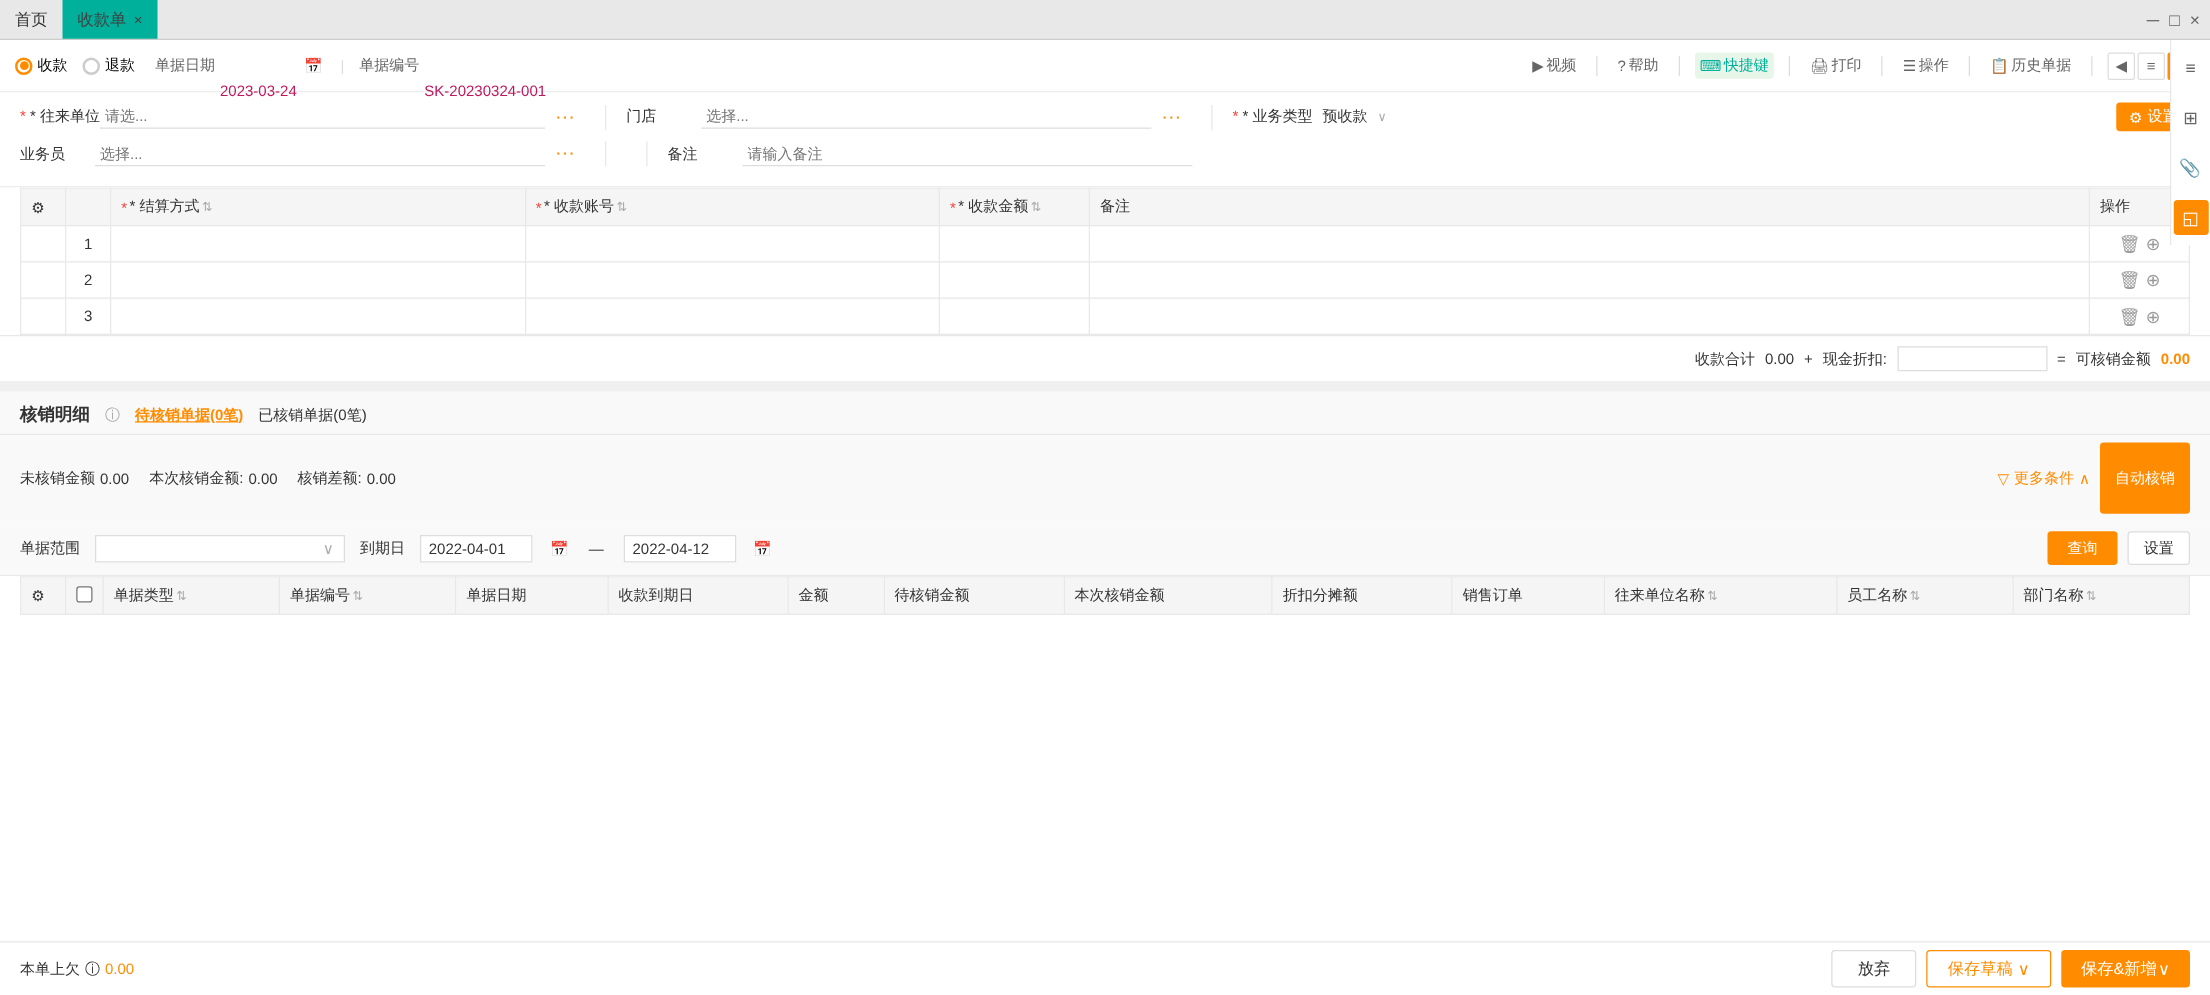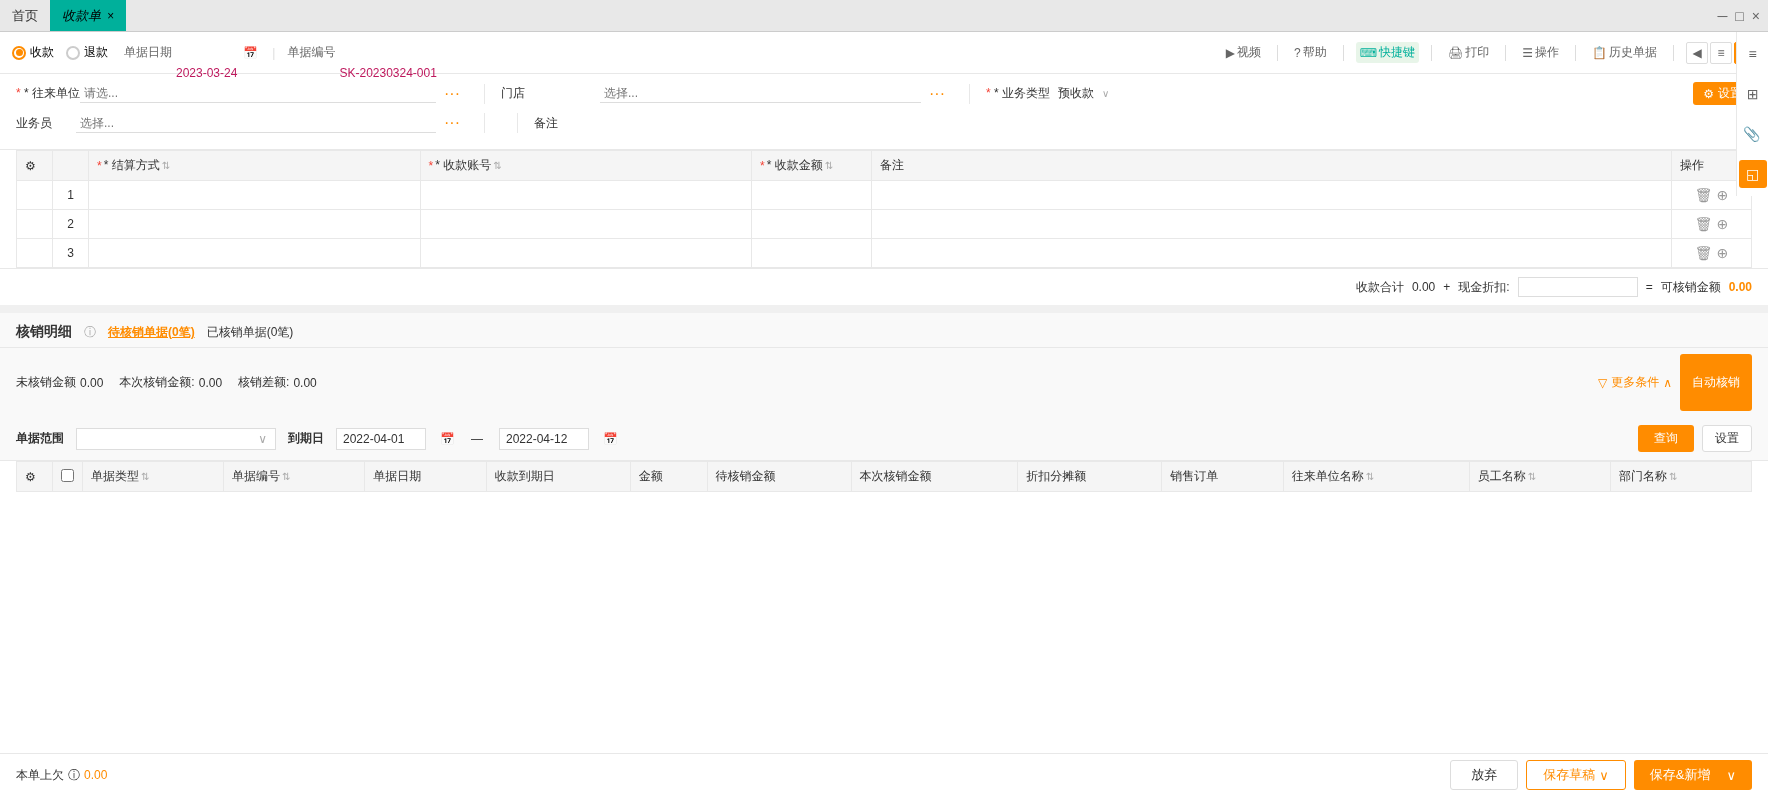--- a/index.html
+++ b/index.html
@@ -1,21 +1,21 @@
 <!DOCTYPE html>
 <html><head>
   <meta charset="utf-8">
   <style>
     * { margin: 0; padding: 0; box-sizing: border-box; }
     body { font-family: 'Microsoft YaHei', Arial, sans-serif; font-size: 12px; background: #f0f0f0; width: 1768px; height: 796px; overflow: hidden; }
 
     
     .tab-bar { display: flex; align-items: center; background: #e8e8e8; height: 32px; border-bottom: 1px solid #ccc; }
     .tab-item { padding: 0 12px; height: 100%; display: flex; align-items: center; cursor: pointer; font-size: 13px; color: #333; }
-    .tab-item.active { background: #00b09b; color: #000000; font-style: italic; }
+    .tab-item.active { background: #00b09b; color: #404040; }
     .tab-close { margin-left: 6px; font-size: 12px; cursor: pointer; }
     .tab-bar-right { margin-left: auto; display: flex; align-items: center; padding-right: 8px; gap: 8px; }
     .tab-bar-right span { cursor: pointer; font-size: 14px; color: #666; }
 
     
     .main-content { background: white; height: calc(796px - 32px); overflow-y: auto; }
 
     
     .toolbar { display: flex; align-items: center; padding: 6px 12px; background: white; border-bottom: 1px solid #e8e8e8; height: 42px; }
     .radio-group { display: flex; align-items: center; gap: 12px; margin-right: 16px; }
@@ -80,35 +80,35 @@
 
     
     .filter-row { display: flex; align-items: center; padding: 8px 16px; background: #f9f9f9; border-bottom: 1px solid #e8e8e8; gap: 12px; }
     .filter-select { display: flex; align-items: center; gap: 4px; border: 1px solid #ddd; padding: 3px 8px; background: white; min-width: 200px; cursor: pointer; }
     .filter-select-arrow { color: #aaa; }
     .date-input { border: 1px solid #ddd; padding: 3px 6px; background: white; color: #333; font-size: 12px; width: 90px; }
     .date-icon { color: #ff8c00; cursor: pointer; margin-left: 2px; }
     .date-sep { color: #333; margin: 0 4px; }
     .query-btn { background: #ff8c00; color: white; border: none; padding: 4px 16px; border-radius: 3px; cursor: pointer; font-size: 12px; }
     .setting-btn2 { background: white; color: #333; border: 1px solid #ddd; padding: 4px 12px; border-radius: 3px; cursor: pointer; font-size: 12px; }
-    .filter-label { color: #333; white-space: nowrap; font-weight: bold; }
+    .filter-label { color: #333; white-space: nowrap; }
 
     
     .bottom-table { width: 100%; border-collapse: collapse; }
     .bottom-table th { background: #f5f5f5; padding: 6px 8px; text-align: left; border: 1px solid #e8e8e8; font-weight: normal; color: #333; white-space: nowrap; font-size: 12px; }
     .checkbox-cell { width: 30px; text-align: center; }
 
     
     .bottom-bar { display: flex; align-items: center; padding: 6px 16px; background: white; border-top: 1px solid #e8e8e8; position: fixed; bottom: 0; width: 1768px; }
     .bottom-info { display: flex; align-items: center; gap: 4px; color: #333; }
     .bottom-value { color: #ff8c00; }
     .bottom-actions { margin-left: auto; display: flex; gap: 8px; }
     .btn-abandon { background: white; color: #333; border: 1px solid #ddd; padding: 5px 20px; border-radius: 3px; cursor: pointer; font-size: 13px; }
     .btn-save-draft { background: white; color: #ff8c00; border: 1px solid #ff8c00; padding: 5px 16px; border-radius: 3px; cursor: pointer; font-size: 13px; display: flex; align-items: center; gap: 4px; }
-    .btn-save-new { background: #ff8c00; color: white; border: none; padding: 5px 16px; border-radius: 3px; cursor: pointer; font-size: 13px; display: flex; align-items: center; gap: 16px; }
+    .btn-save-new { background: #ff8c00; color: white; border: none; padding: 5px 16px; border-radius: 3px; cursor: pointer; font-size: 13px; display: flex; align-items: center; gap: 1px; }
 
     
     .right-panel { position: fixed; right: 0; top: 32px; width: 32px; background: white; border-left: 1px solid #e8e8e8; display: flex; flex-direction: column; align-items: center; padding: 8px 0; gap: 12px; z-index: 10; }
     .right-panel-icon { width: 28px; height: 28px; display: flex; align-items: center; justify-content: center; cursor: pointer; color: #666; font-size: 14px; border-radius: 3px; }
     .right-panel-icon.active { background: #ff8c00; color: white; }
 
     .table-wrapper { overflow-x: auto; }
     .field-sep { width: 1px; height: 20px; background: #e8e8e8; margin: 0 16px; }
   </style>
 </head>
@@ -193,21 +193,21 @@
       <div class="form-field" style="max-width:420px;">
         <span class="field-label">
           <span style="color:#f44336;">*</span>
           <span>* 往来单位</span>
         </span>
         <input class="field-input" type="text" style="width: 200px;" placeholder="请选...">
       </div>
       <span class="more-btn">···</span>
       <div class="field-sep"></div>
 
-      <div class="form-field" style="max-width:420px;gap:39px;">
+      <div class="form-field" style="max-width:420px;">
         <span class="field-label">门店</span>
         <input class="field-input" type="text" style="width: 200px;" placeholder="选择...">
       </div>
       <span class="more-btn">···</span>
       <div class="field-sep"></div>
 
       <div class="form-field" style="flex:0; min-width:240px;">
         <span class="field-label">
           <span style="color:#f44336;">*</span>
           <span>* 业务类型</span>
@@ -228,20 +228,21 @@
         <span class="field-label">业务员</span>
         <input class="field-input" type="text" style="width: 200px;" placeholder="选择...">
       </div>
       <span class="more-btn">···</span>
       <div class="field-sep"></div>
 
       <div class="field-sep"></div>
 
       <div class="form-field" style="max-width:420px;">
         <span class="field-label">备注</span>
+        <input class="field-input" type="text" style="width: 300px;" placeholder="请输入备注">
       </div>
     </div>
   </div>
 
   <div class="table-section">
     <div class="table-wrapper">
       <table class="data-table">
         <thead>
           <tr>
             <th class="col-settings"><span>⚙</span></th>

